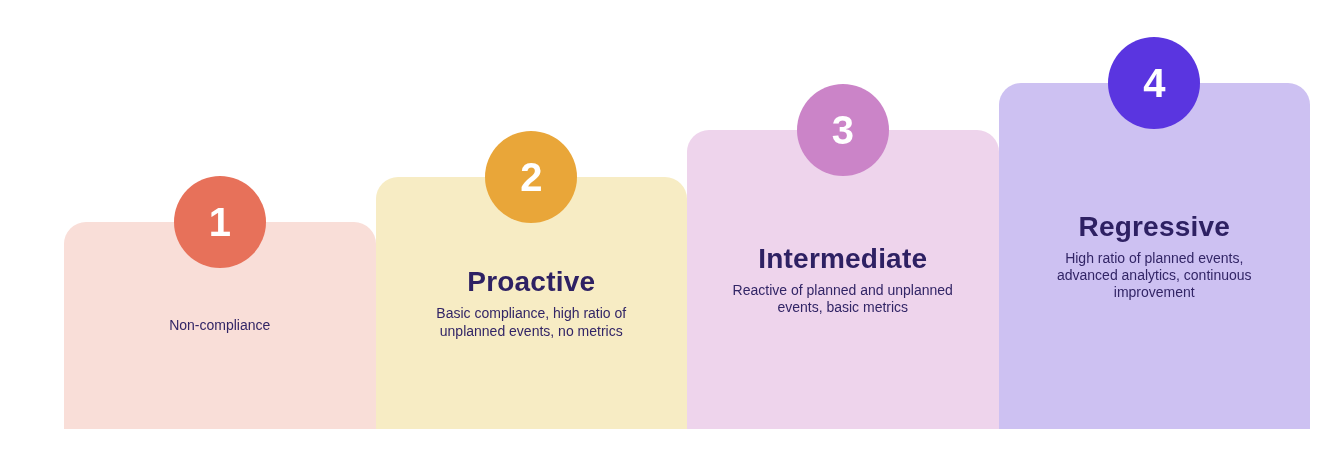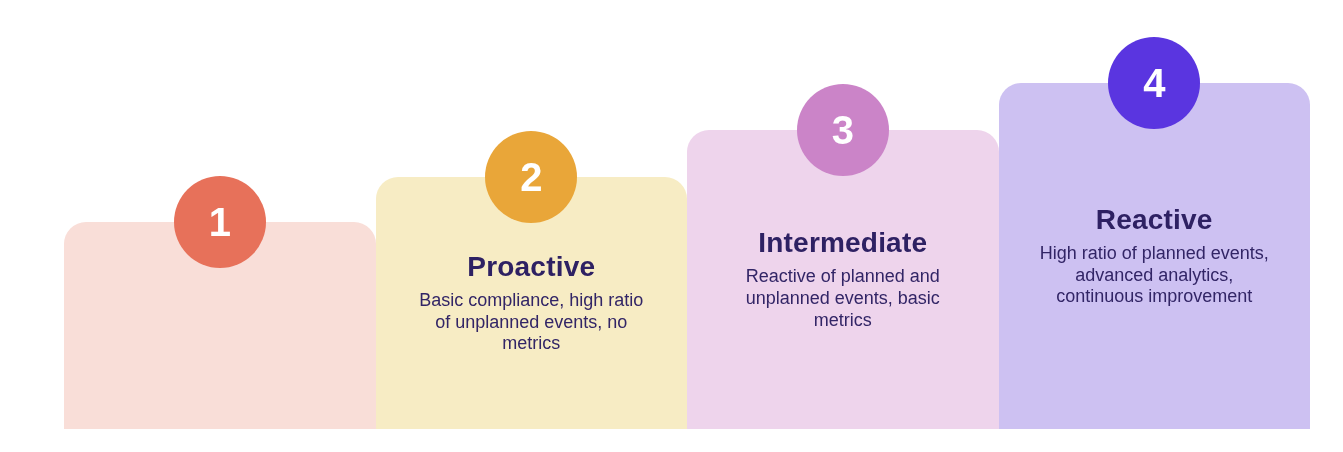--- a/index.html
+++ b/index.html
@@ -55,38 +55,39 @@
   .content { padding: 0 20px; }
   .title {
     color: #2e2163;
     font-size: 28px;
     font-weight: bold;
     letter-spacing: 0.2px;
     margin-bottom: 7px;
   }
   .desc {
     color: #322566;
-    font-size: 18px;
+    font-size: 14px;
     font-weight: 500;
     line-height: 1.22;
     max-width: 232px;
     margin: 0 auto;
   }
 </style>
 </head>
 <body>
 
 <div class="stage">
   <div class="steps">
 
     <section class="card" style="background-color: rgb(249, 222, 216);">
       <div class="badge" style="background-color: rgb(231, 113, 90);">
         <span class="num">1</span>
       </div>
       <div class="content">
+        <p class="desc">Non-compliance</p>
       </div>
     </section>
 
     <section class="card" style="background-color: rgb(247, 236, 196);">
       <div class="badge" style="background-color: rgb(233, 166, 57);">
         <span class="num">2</span>
       </div>
       <div class="content">
         <h2 class="title">Proactive</h2>
         <p class="desc">Basic compliance, high ratio of unplanned events, no metrics</p>
@@ -101,19 +102,19 @@
         <h2 class="title">Intermediate</h2>
         <p class="desc">Reactive of planned and unplanned events, basic metrics</p>
       </div>
     </section>
 
     <section class="card" style="background-color: rgb(205, 193, 242);">
       <div class="badge" style="background-color: rgb(90, 53, 224);">
         <span class="num">4</span>
       </div>
       <div class="content">
-        <h2 class="title">Reactive</h2>
+        <h2 class="title">Regressive</h2>
         <p class="desc">High ratio of planned events, advanced analytics, continuous improvement</p>
       </div>
     </section>
 
   </div>
 </div>
 
 </body></html>

